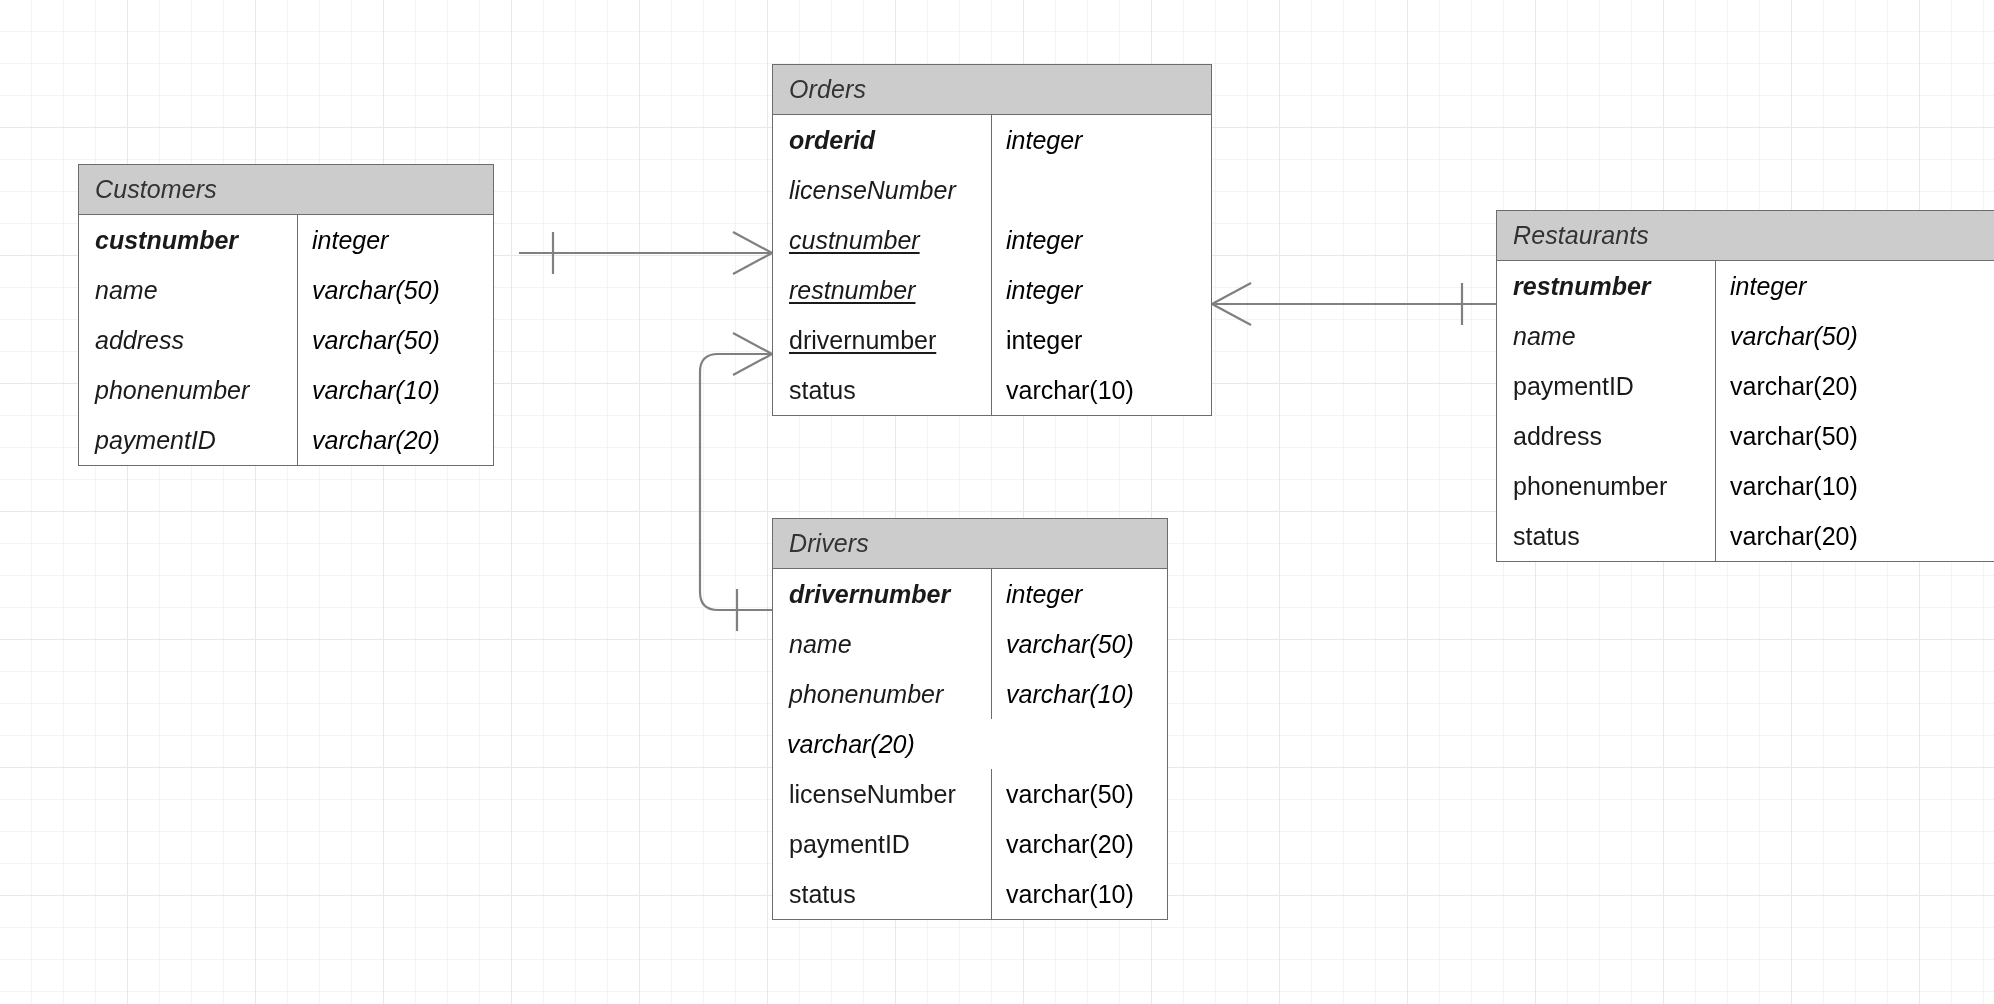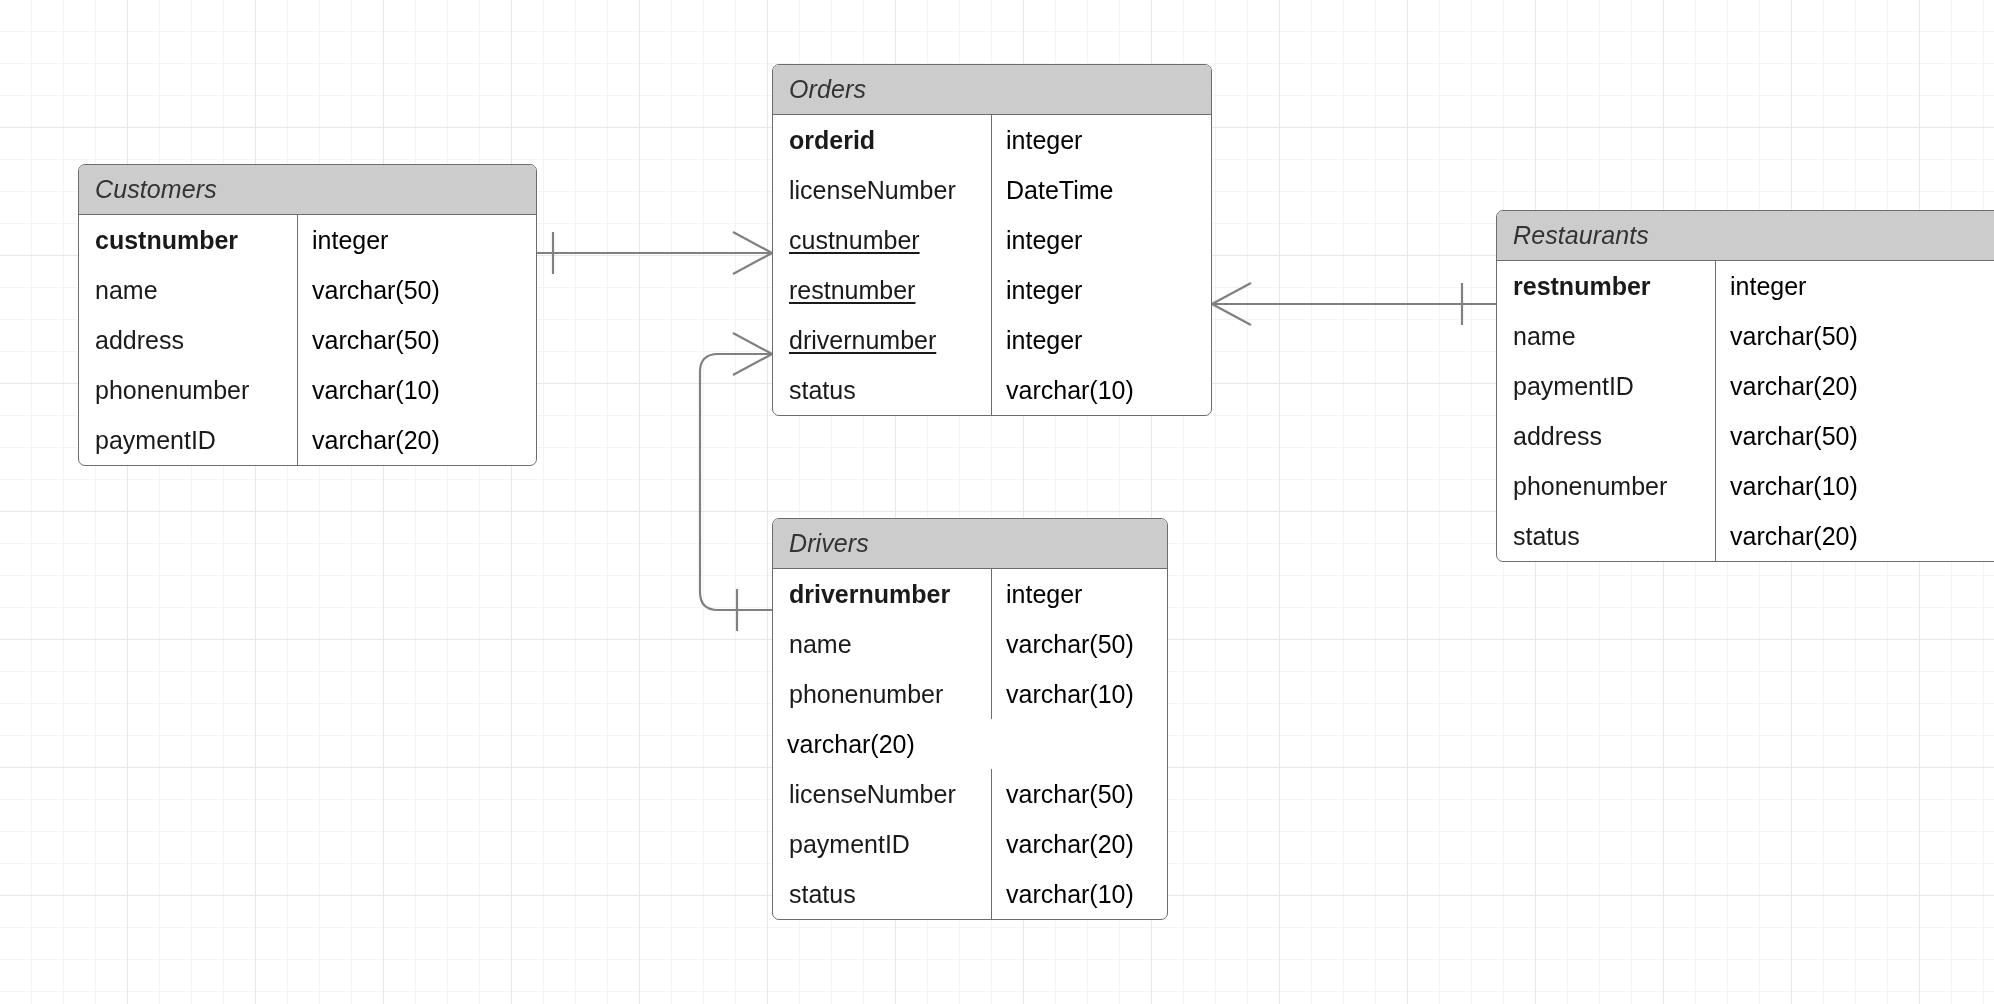--- a/index.html
+++ b/index.html
@@ -19,21 +19,21 @@
       linear-gradient(to bottom, #f4f4f4 1px, transparent 1px);
     background-size:128px 128px,128px 128px,32px 32px,32px 32px;
     background-position:-1px -1px,-1px -1px,-1px -1px,-1px -1px;
   }
   #edges{position:absolute;left:0;top:0;width:1994px;height:1004px;pointer-events:none;}
 
   .entity{
     position:absolute;
     box-sizing:border-box;
     border:1px solid #6c6c6c;
-    border-radius:7px;
+    border-radius:0;
     background:#ffffff;
     box-shadow:0 0 0 0 rgba(0,0,0,0);
     overflow:hidden;
   }
   .entity-header{
     box-sizing:border-box;
     height:50px;
     background:#cccccc;
     border-bottom:1px solid #6c6c6c;
     display:flex;align-items:center;
@@ -61,26 +61,26 @@
   }
   .attr-type{
     box-sizing:border-box;
     flex:1;
     display:flex;align-items:center;
     padding-left:14px;
     font-size:25px;
     color:#000000;
     white-space:nowrap;
   }
-  .it{}
+  .it{font-style:italic;}
   .bd{font-weight:bold;}
   .ul{text-decoration:underline;text-underline-offset:3px;}
 
   
-  #ent-customers{left:78px;top:164px;width:459px;}
+  #ent-customers{left:78px;top:164px;width:416px;}
   #ent-orders{left:772px;top:64px;width:440px;}
   #ent-restaurants{left:1496px;top:210px;width:512px;}
   #ent-drivers{left:772px;top:518px;width:396px;}
   #ent-customers .attr-name{width:219px;}
   #ent-orders .attr-name{width:219px;}
   #ent-restaurants .attr-name{width:219px;}
   #ent-drivers .attr-name{width:219px;}
 </style>
 </head>
 <body>
@@ -151,21 +151,20 @@
 
   <div class="entity" id="ent-orders">
     <div class="entity-header">Orders</div>
     <div class="entity-body">
       <div class="attr-row">
         <div class="attr-name it bd">orderid</div>
         <div class="attr-type it">integer</div>
       </div>
       <div class="attr-row">
         <div class="attr-name it">licenseNumber</div>
-        <div class="attr-type it">DateTime</div>
       </div>
       <div class="attr-row">
         <div class="attr-name it ul">custnumber</div>
         <div class="attr-type it">integer</div>
       </div>
       <div class="attr-row">
         <div class="attr-name it ul">restnumber</div>
         <div class="attr-type it">integer</div>
       </div>
       <div class="attr-row">

